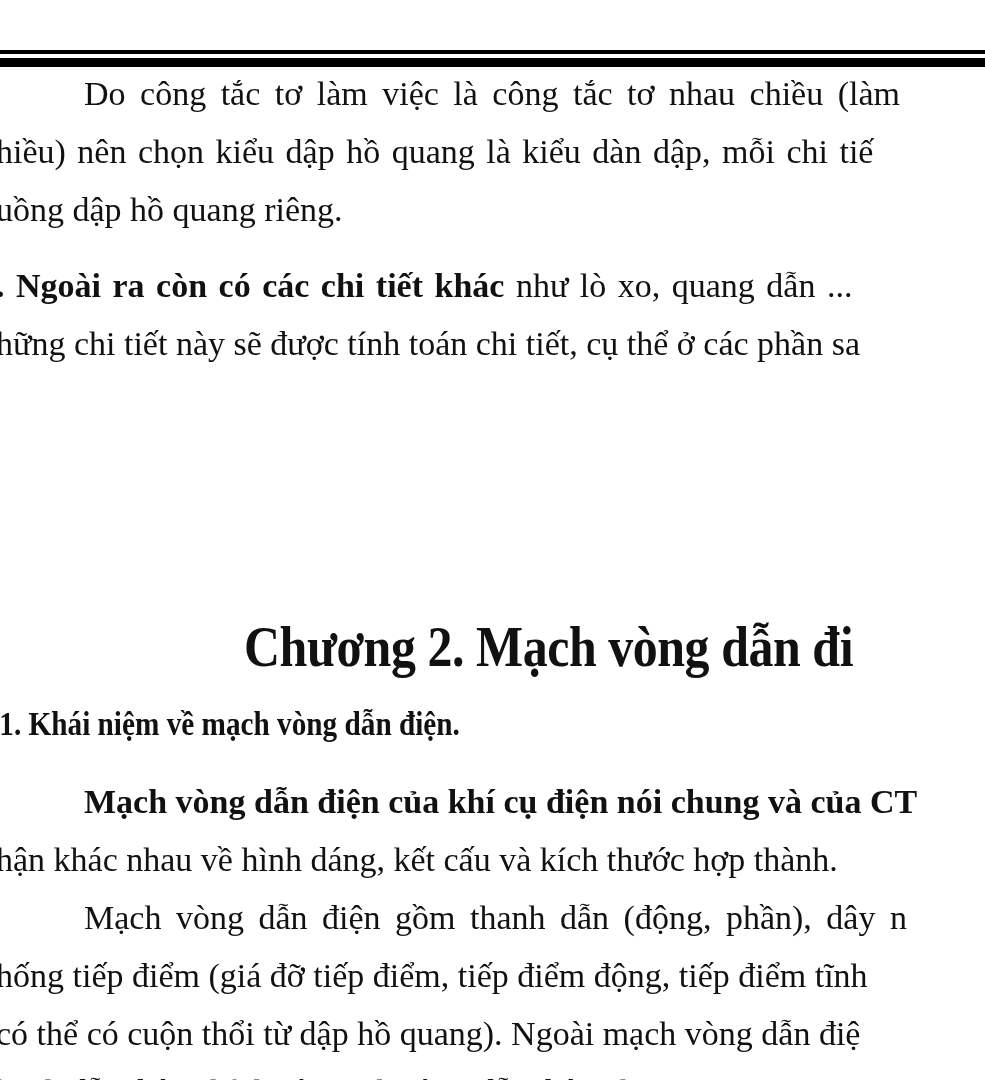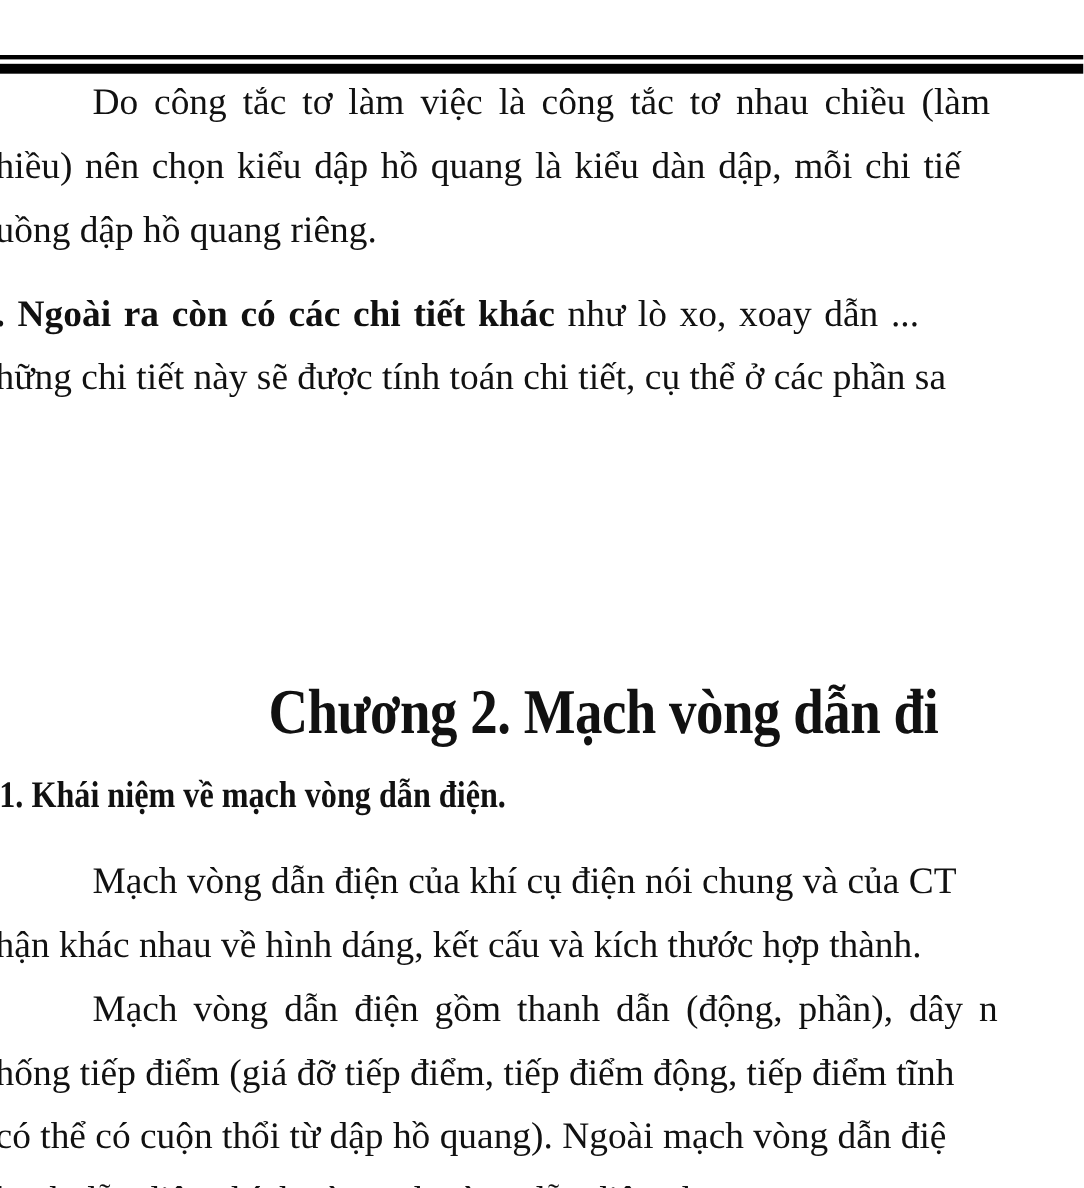--- a/index.html
+++ b/index.html
@@ -79,29 +79,29 @@
 <div>
 
   <div class="rule-thin"></div>
   <div class="rule-thick"></div>
 
   <div class="line justify-wide" style="left:84px; top:74px;">Do công tắc tơ làm việc là công tắc tơ nhau chiều (làm</div>
   <div class="line justify-mid" style="left:-4px; top:132px;">hiều) nên chọn kiểu dập hồ quang là kiểu dàn dập, mỗi chi tiế</div>
   <div class="line" style="left:-4px; top:190px;">uồng dập hồ quang riêng.</div>
 
   <div class="line justify-mid" style="left:-4px; top:266px;">
-    <span class="bold">. Ngoài ra còn có các chi tiết khác</span><span> như lò xo, xoay dẫn ...</span>
+    <span class="bold">. Ngoài ra còn có các chi tiết khác</span><span> như lò xo, quang dẫn ...</span>
   </div>
   <div class="line" style="left:-4px; top:324px;">hững chi tiết này sẽ được tính toán chi tiết, cụ thể ở các phần sa</div>
 
   <div class="chapter-title">Chương 2. Mạch vòng dẫn đi</div>
 
   <div class="section-heading">.1.  Khái niệm về mạch vòng dẫn điện.</div>
 
-  <div class="line" style="left:84px; top:782px;">Mạch vòng dẫn điện của khí cụ điện nói chung và của CT</div>
+  <div class="line" style="left:84px; top:782px;font-weight:bold;">Mạch vòng dẫn điện của khí cụ điện nói chung và của CT</div>
   <div class="line" style="left:-4px; top:840px;">hận khác nhau về hình dáng, kết cấu và kích thước hợp thành.</div>
 
   <div class="line justify-wide" style="left:84px; top:898px;">Mạch vòng dẫn điện gồm thanh dẫn (động, phần), dây n</div>
   <div class="line" style="left:-4px; top:956px;">hống tiếp điểm (giá đỡ tiếp điểm, tiếp điểm động, tiếp điểm tĩnh</div>
   <div class="line" style="left:-4px; top:1014px;">có thể có cuộn thổi từ dập hồ quang). Ngoài mạch vòng dẫn điệ</div>
 
   <div class="bottom-clip">
     <div class="line" style="left:-4px; top:12px;">hanh dẫn điện chính và mạch vòng dẫn điện phụ</div>
   </div>
 

